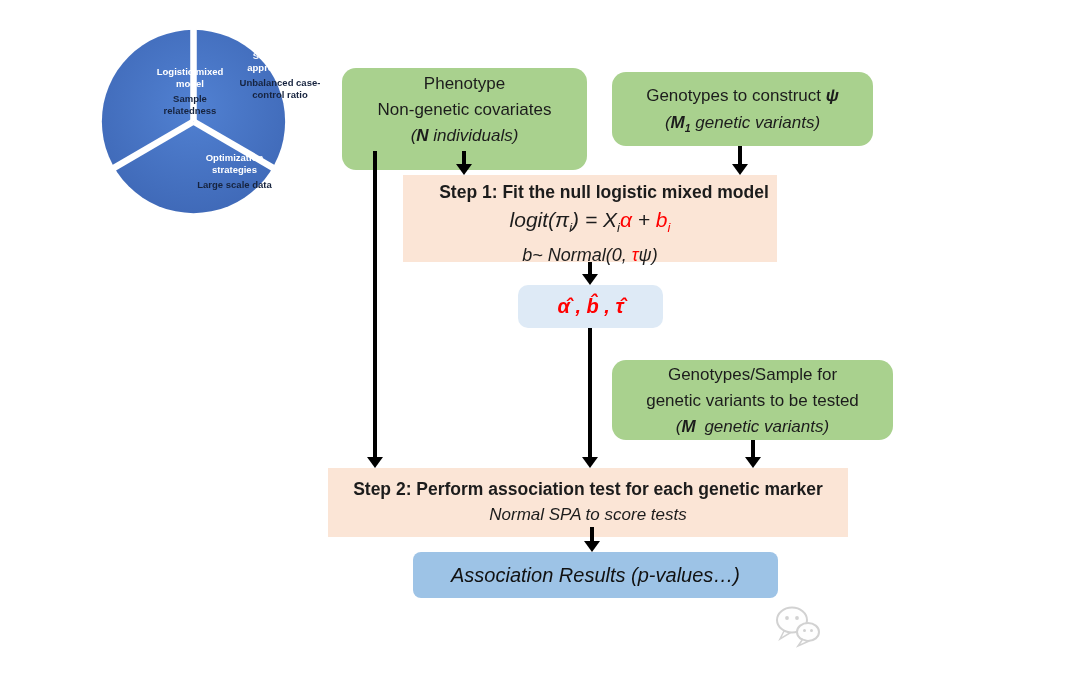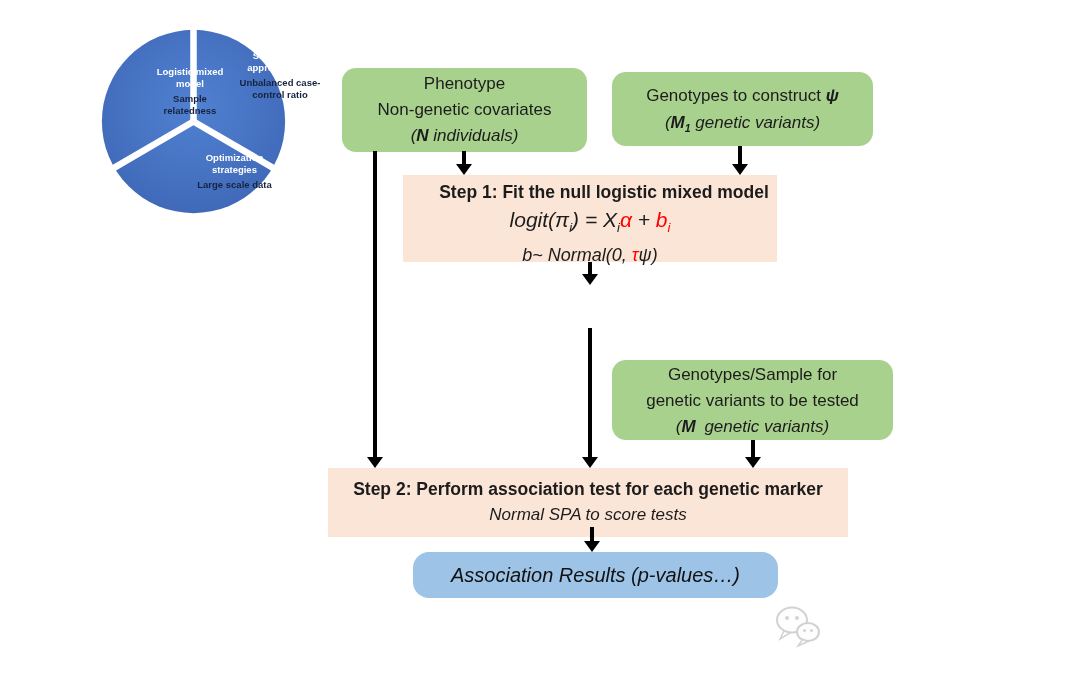--- a/index.html
+++ b/index.html
@@ -14,22 +14,22 @@
   .pie-label .t{color:#ffffff;}
   .pie-label .s{color:#16233e;margin-top:4px;}
   .pie-seg-left{left:6px;top:38px;width:86px;}
   .pie-seg-right{left:97px;top:22px;width:84px;}
   .pie-seg-bottom{left:42px;top:124px;width:103px;}
   
   .box{position:absolute;text-align:center;}
   .green{background:var(--green);border-radius:14px;}
   .peach{background:var(--peach);}
   .lblue{background:var(--light-blue);border-radius:10px;}
-  .rblue{background:var(--result-blue);border-radius:16px;}
-  .phenotype-box{left:342px;top:68px;width:245px;height:84px;font-size:17px;line-height:26px;padding-top:3px;box-sizing:border-box;}
+  .rblue{background:var(--result-blue);border-radius:8px;}
+  .phenotype-box{left:342px;top:68px;width:245px;height:102px;font-size:17px;line-height:26px;padding-top:3px;box-sizing:border-box;}
   .psi-box{left:612px;top:72px;width:261px;height:74px;font-size:17px;line-height:27px;padding-top:10px;box-sizing:border-box;}
   .step1-box{left:403px;top:175px;width:374px;height:87px;box-sizing:border-box;padding-top:5px;}
   .step1-title{font-weight:bold;font-size:17.5px;line-height:25px;padding-left:28px;}
   .math{font-family:Liberation Sans, sans-serif;font-style:italic;}
   .formula1{font-size:21px;line-height:30px;}
   .formula2{font-size:18px;line-height:24px;}
   .red{color:var(--accent-red);}
   .estimates-box{left:518px;top:285px;width:145px;height:43px;font-size:20px;line-height:43px;font-weight:600;}
   .test-box{left:612px;top:360px;width:281px;height:80px;font-size:17px;line-height:26px;padding-top:2px;box-sizing:border-box;}
   .step2-box{left:328px;top:468px;width:520px;height:69px;box-sizing:border-box;padding-top:8px;}
@@ -91,20 +91,23 @@
     <div><span>Genotypes to construct </span><span class="bld it">ψ</span></div>
     <div class="it"><span>(</span><span class="bld">M</span><sub class="bld">1</sub><span> genetic variants)</span></div>
   </div>
 
   <div class="box peach step1-box">
     <div class="step1-title">Step 1: Fit the null logistic mixed model</div>
     <div class="math formula1"><span>logit(π</span><sub>i</sub><span>) = X</span><sub>i</sub><span class="red">α</span><span> + </span><span class="red">b</span><sub class="red">i</sub></div>
     <div class="math formula2"><span>b~ Normal(0, </span><span class="red">τ</span><span>ψ)</span></div>
   </div>
 
+  <div class="box lblue estimates-box">
+    <span class="math red">α̂ , b̂ , τ̂</span>
+  </div>
 
   <div class="box green test-box">
     <div>Genotypes/Sample for</div>
     <div>genetic variants to be tested</div>
     <div class="it"><span>(</span><span class="bld msp">M</span><span> genetic variants)</span></div>
   </div>
 
   <div class="box peach step2-box">
     <div class="step2-title">Step 2: Perform association test for each genetic marker</div>
     <div class="step2-sub">Normal SPA to score tests</div>

